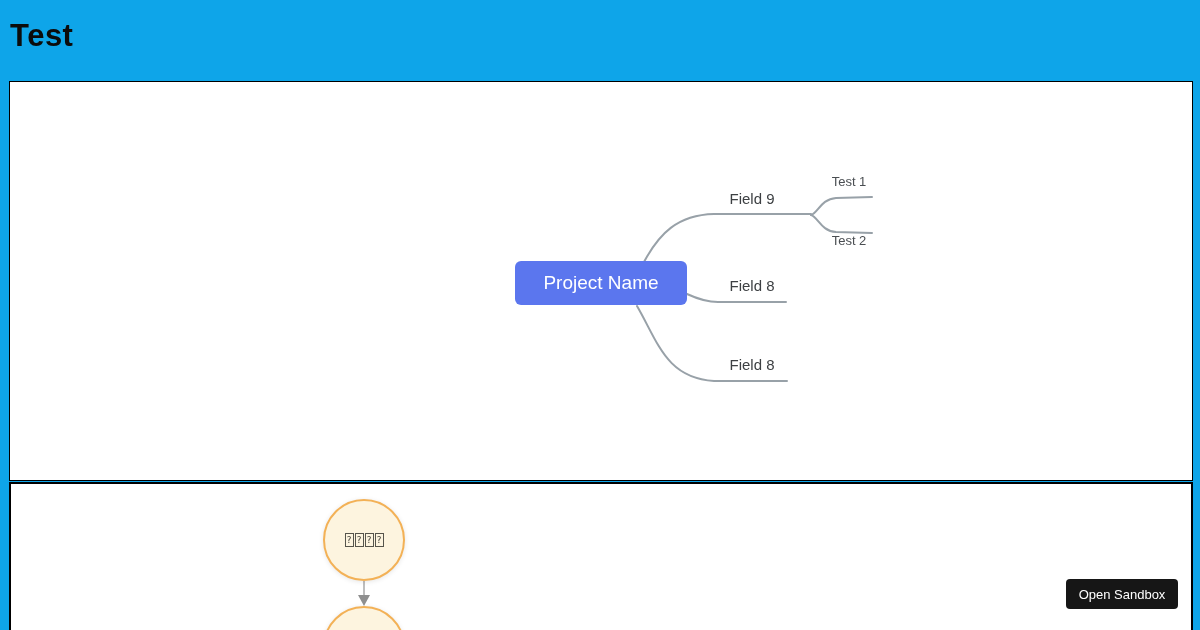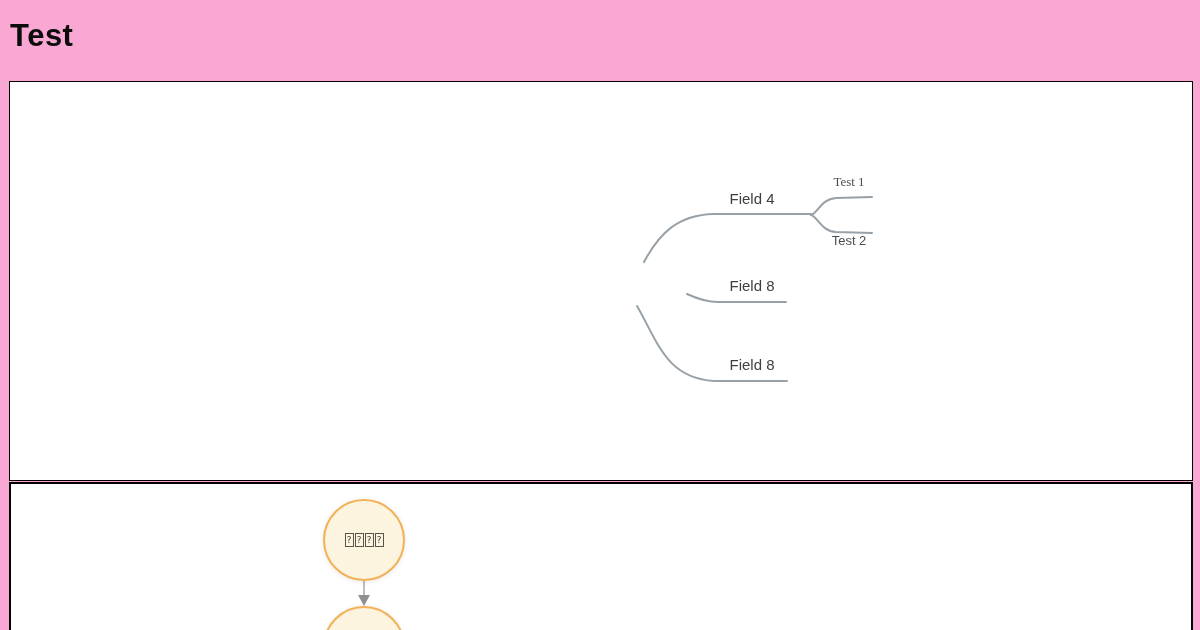--- a/index.html
+++ b/index.html
@@ -2,21 +2,21 @@
 <html style="--frame-border: #000000; --root-bg: #5b76ee; --root-text: #ffffff; --link-color: #98a1a8; --label-color: #3d4043; --sublabel-color: #4a4e52; --circle-fill: #fdf4df; --circle-border: #f3b156; --arrow-color: #9a9a9a; --button-bg: #161616; --button-text: #ffffff;"><head>
 <meta charset="utf-8">
 <style>
   * { margin: 0; padding: 0; box-sizing: border-box; }
   html, body { background: #ffffff; }
   #page {
     position: relative;
     width: 1200px;
     height: 630px;
     overflow: hidden;
-    background: #f9a8d4;
+    background: #0ea5e9;
     font-family: "Liberation Sans", sans-serif;
   }
   .abs { position: absolute; }
   #heading {
     left: 10px; top: 18px;
     font-size: 31px;
     font-weight: 700;
     color: #0c0c0c;
     letter-spacing: 0.5px;
   }
@@ -59,21 +59,21 @@
   .mm-sublabel {
     width: 60px;
     text-align: center;
     font-size: 13px;
     color: var(--sublabel-color, #4a4e52);
     cursor: pointer;
   }
   #label-field1 { left: 702px; top: 190px; }
   #label-field2 { left: 702px; top: 277px; }
   #label-field3 { left: 702px; top: 356px; }
-  #label-test1  { left: 819px; top: 174px; font-family: Liberation Serif, serif; }
+  #label-test1  { left: 819px; top: 174px; }
   #label-test2  { left: 819px; top: 209px; margin-top: 24px; }
   .fc-circle {
     width: 82px; height: 82px;
     border-radius: 50%;
     background: var(--circle-fill, #fdf4df);
     border: 2px solid var(--circle-border, #f3b156);
     box-shadow: 0 1px 5px rgba(0,0,0,0.10);
     display: flex; align-items: center; justify-content: center;
   }
   #fc-circle-1 { left: 323px; top: 499px; }
@@ -120,31 +120,33 @@
       <path d="M811,215 C818,217 821,231 836,232 L872,233"></path>
       <path d="M687,294 C700,300 708,302 718,302 L786,302"></path>
       <path d="M637,306 C658,342 666,378 714,381 L787,381"></path>
     </g>
     <g>
       <line x1="364" y1="581" x2="364" y2="596" stroke="#a9a9a9" stroke-width="1.5"></line>
       <polygon points="358,595 370,595 364,606" fill="#8f8f8f"></polygon>
     </g>
   </svg>
 
+  <div id="root-node" class="abs">Project Name</div>
 
-  <div id="label-field1" class="abs mm-label">Field 4</div>
+  <div id="label-field1" class="abs mm-label">Field 9</div>
   <div id="label-field2" class="abs mm-label">Field 8</div>
   <div id="label-field3" class="abs mm-label">Field 8</div>
   <div id="label-test1" class="abs mm-sublabel">Test 1</div>
   <div id="label-test2" class="abs mm-sublabel">Test 2</div>
 
   <div id="fc-circle-1" class="abs fc-circle">
     <span class="tofu-row">
       <span class="tofu">?</span>
       <span class="tofu">?</span>
       <span class="tofu">?</span>
       <span class="tofu">?</span>
     </span>
   </div>
   <div id="fc-circle-2" class="abs fc-circle"></div>
 
+  <button id="open-sandbox-btn" class="abs">Open Sandbox</button>
 
 </div>
 
 </body></html>

